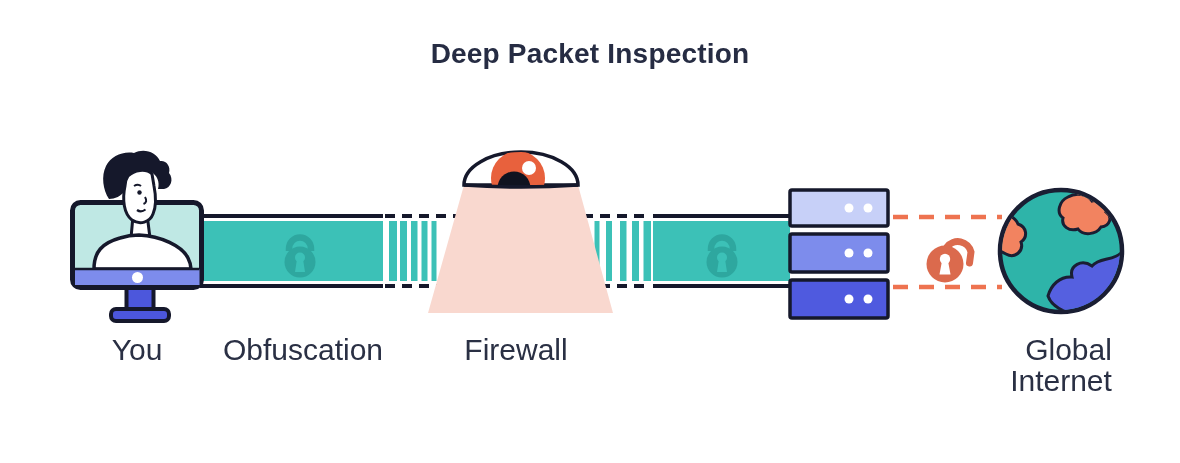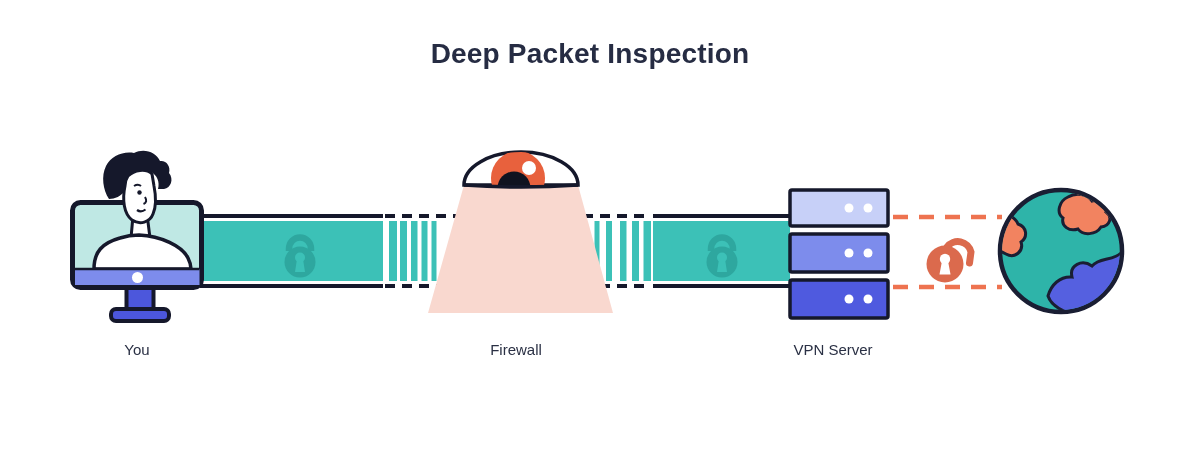--- a/index.html
+++ b/index.html
@@ -2,21 +2,21 @@
 <html><head>
 <meta charset="utf-8">
 <style>
   html,body{margin:0;padding:0;background:#ffffff;}
   body{font-family:"Liberation Sans", sans-serif;}
   .canvas{position:relative;width:1180px;height:463px;background:#ffffff;overflow:hidden;border-radius:31px;}
   .title{position:absolute;left:0;right:0;top:38px;text-align:center;
          font-size:28px;font-weight:700;color:#262C43;letter-spacing:.2px;}
   .diagram-svg{position:absolute;left:0;top:0;width:1180px;height:463px;}
   .node-label{position:absolute;top:334px;transform:translateX(-50%);
-              text-align:right;font-size:15px;font-weight:500;color:#2A3044;line-height:31px;}
+              text-align:right;font-size:30px;font-weight:500;color:#2A3044;line-height:31px;}
   .lbl-you{left:137px;}
   .lbl-obfuscation{left:303px;}
   .lbl-firewall{left:516px;}
   .lbl-server{left:833px;}
   .lbl-globe{left:1061px;}
 </style>
 </head>
 <body>
 
 <div class="canvas">
@@ -135,21 +135,23 @@
       <rect x="75" y="269" width="124.5" height="16" fill="#7D8CEC"></rect>
       <path d="M75,269 H199.5" stroke="#15182B" stroke-width="2.5"></path>
       <circle cx="137.5" cy="277.5" r="5.5" fill="#ffffff"></circle>
     </g>
   </svg>
 
   <div class="node-label lbl-you">
     <div>You</div>
   </div>
   <div class="node-label lbl-obfuscation">
+    <div>Obfuscation</div>
   </div>
   <div class="node-label lbl-firewall">
     <div>Firewall</div>
   </div>
-  <div class="node-label lbl-server">
-    <div>VPN Server</div>
+  <div class="node-label lbl-globe">
+    <div>Global</div>
+    <div>Internet</div>
   </div>
 
 </div>
 
 </body></html>

